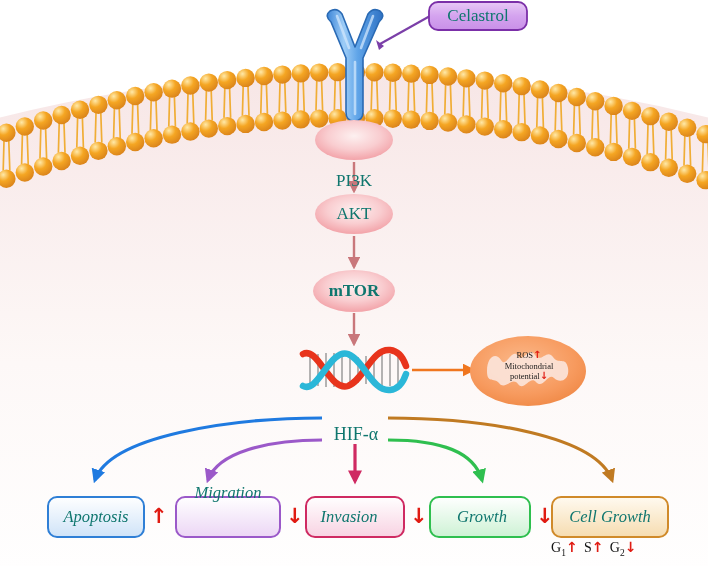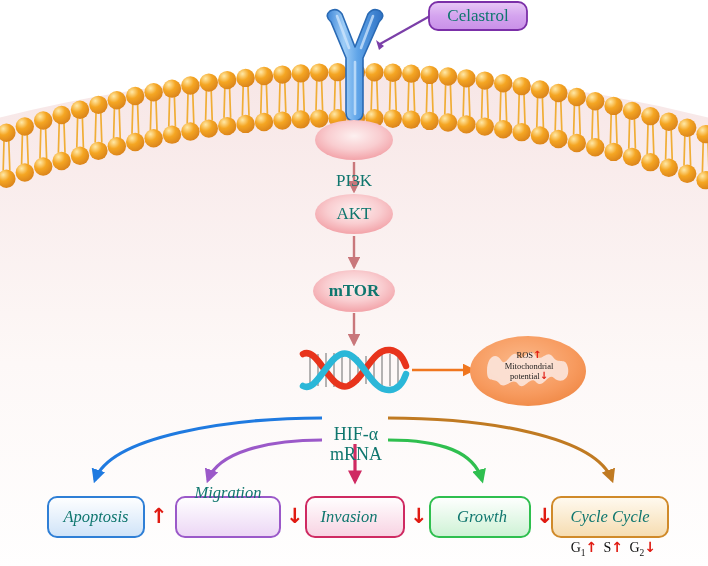--- a/index.html
+++ b/index.html
@@ -68,23 +68,23 @@
   }
 
   .box-text {
     text-align: center;
     font-size: 16.5px;
     font-style: italic;
   }
 
   .cc-sub {
     position: absolute;
-    left: 532px; top: 539px;
+    left: 551px; top: 539px;
     width: 124px;
-    text-align: right;
+    text-align: left;
     font-size: 14px;
     color: #111;
     white-space: nowrap;
   }
   .cc-sub sub { font-size: 9.5px; }
   .cc-sub .ar {
     color: #e01b12;
     font-family: "DejaVu Sans", sans-serif;
     font-weight: bold;
     font-size: 14px;
@@ -435,21 +435,20 @@
 </svg>
 
 <div class="lbl celastrol-text">Celastrol</div>
 
 <div class="lbl node-text node-pi3k">PI3K</div>
 <div class="lbl node-text node-akt">AKT</div>
 <div class="lbl node-text node-mtor">mTOR</div>
 
 <div class="lbl hif-text">
   <div>HIF-α</div>
-  <div>mRNA</div>
 </div>
 
 <div class="lbl mito-text">
   <span class="mito-line">
     <span>ROS</span><span class="mito-arrow-up">↑</span>
   </span>
   <span class="mito-line">
     <span>Mitochondrial</span>
   </span>
   <span class="mito-line">
@@ -459,16 +458,16 @@
 
 <div id="outcome-text-layer">
     <div class="lbl box-text" style="left: 48px; top: 509px; width: 96px;">Apoptosis</div>
     <div class="out-arrow" style="left: 150px; top: 506px; color: rgb(224, 27, 18);">↑</div>
     <div class="lbl box-text" style="left: 176px; top: 485px; width: 104px;">Migration</div>
     <div class="out-arrow" style="left: 286px; top: 506px; color: rgb(224, 27, 18);">↓</div>
     <div class="lbl box-text" style="left: 306px; top: 509px; width: 86px;">Invasion</div>
     <div class="out-arrow" style="left: 410px; top: 506px; color: rgb(224, 27, 18);">↓</div>
     <div class="lbl box-text" style="left: 430px; top: 509px; width: 104px;">Growth</div>
     <div class="out-arrow" style="left: 536px; top: 506px; color: rgb(224, 27, 18);">↓</div>
-    <div class="lbl box-text" style="left: 552px; top: 509px; width: 116px;">Cycle Cycle</div>
+    <div class="lbl box-text" style="left: 552px; top: 509px; width: 116px;">Cell Growth</div>
   </div>
 
 <div class="cc-sub"><span><span>G</span><sub>1</sub><span class="ar">↑</span></span>  <span><span>S</span><span class="ar">↑</span></span>  <span><span>G</span><sub>2</sub><span class="ar">↓</span></span></div>
 
 </body></html>

